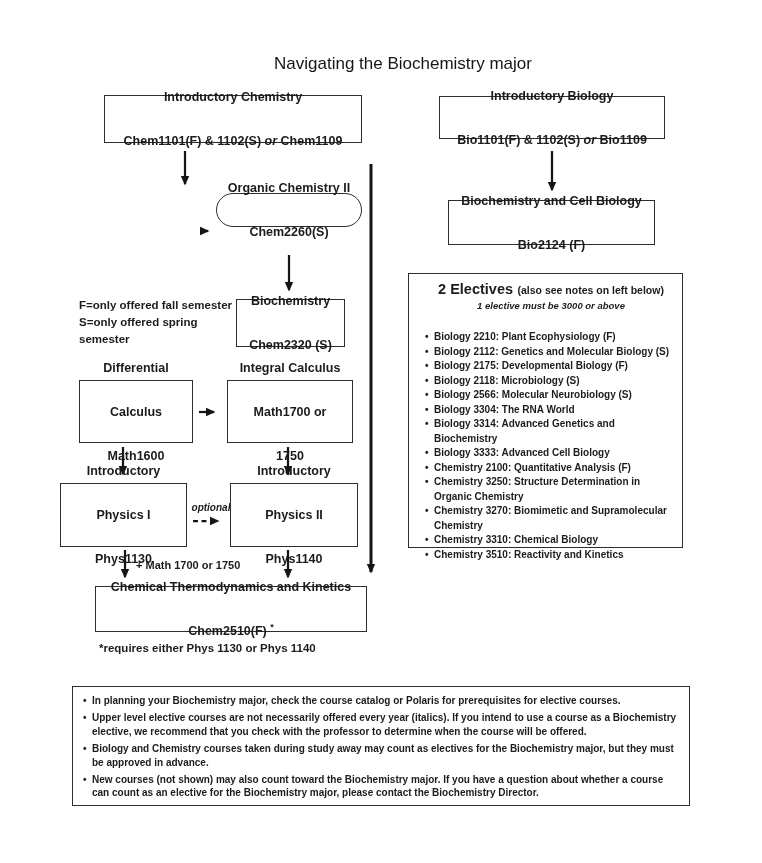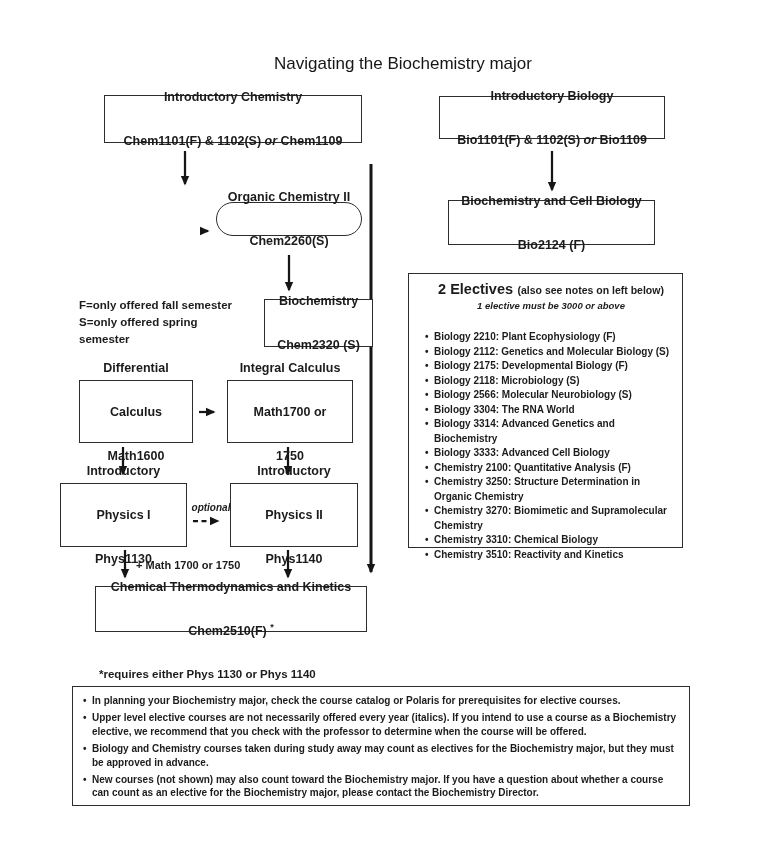--- a/index.html
+++ b/index.html
@@ -21,21 +21,21 @@
   .box i { font-style:italic; }
   .box sup { font-size:9px; vertical-align:super; line-height:0; }
   .legend {
     position:absolute; left:79px; top:297px; font-size:11.5px; font-weight:bold; line-height:17px;
   }
   .optional-label {
     position:absolute; left:189px; top:502px; width:44px; text-align:center;
     font-size:10px; font-weight:bold; font-style:italic;
   }
   .plus-math { position:absolute; left:136px; top:559px; font-size:11px; font-weight:bold; }
-  .footnote { position:absolute; left:99px; top:668px; font-size:11.5px; font-weight:bold; }
+  .footnote { position:absolute; left:99px; top:642px; font-size:11.5px; font-weight:bold; }
   .electives {
     position:absolute; left:408px; top:273px; width:275px; height:275px;
     border:1.8px solid #2d2d2d; padding:6px 5px 0 16px;
   }
   .elect-head { text-align:center; line-height:18px; }
   .elect-head .big { font-size:14.5px; font-weight:bold; }
   .elect-head .small { font-size:10.5px; font-weight:bold; }
   .elect-sub { text-align:center; font-size:9.5px; font-weight:bold; font-style:italic; line-height:13px; margin-bottom:18px; }
   .ei { display:flex; font-size:10px; font-weight:bold; line-height:14.5px; }
   .ei .blt { width:9px; flex:0 0 9px; }
@@ -74,26 +74,26 @@
   </svg>
 
   <div class="title">Navigating the Biochemistry major</div>
 
   <div class="box" style="left:104px;top:95px;width:258px;height:48px;">
     <div>Introductory Chemistry</div>
     <div><span>Chem1101(F) &amp; 1102(S) </span><i>or</i><span> Chem1109</span></div>
   </div>
 
 
-  <div class="box" style="left:216px;top:202px;width:146px;height:34px;border-radius:18px;">
+  <div class="box" style="left:216px;top:193px;width:146px;height:34px;border-radius:18px;">
     <div>Organic Chemistry II</div>
     <div>Chem2260(S)</div>
   </div>
 
-  <div class="box" style="left:236px;top:299px;width:109px;height:48px;margin-left:28px;">
+  <div class="box" style="left:236px;top:299px;width:109px;height:48px;">
     <div>Biochemistry</div>
     <div>Chem2320 (S)</div>
   </div>
 
   <div class="legend">
     <div>F=only offered fall semester</div>
     <div>S=only offered spring</div>
     <div>semester</div>
   </div>
 

